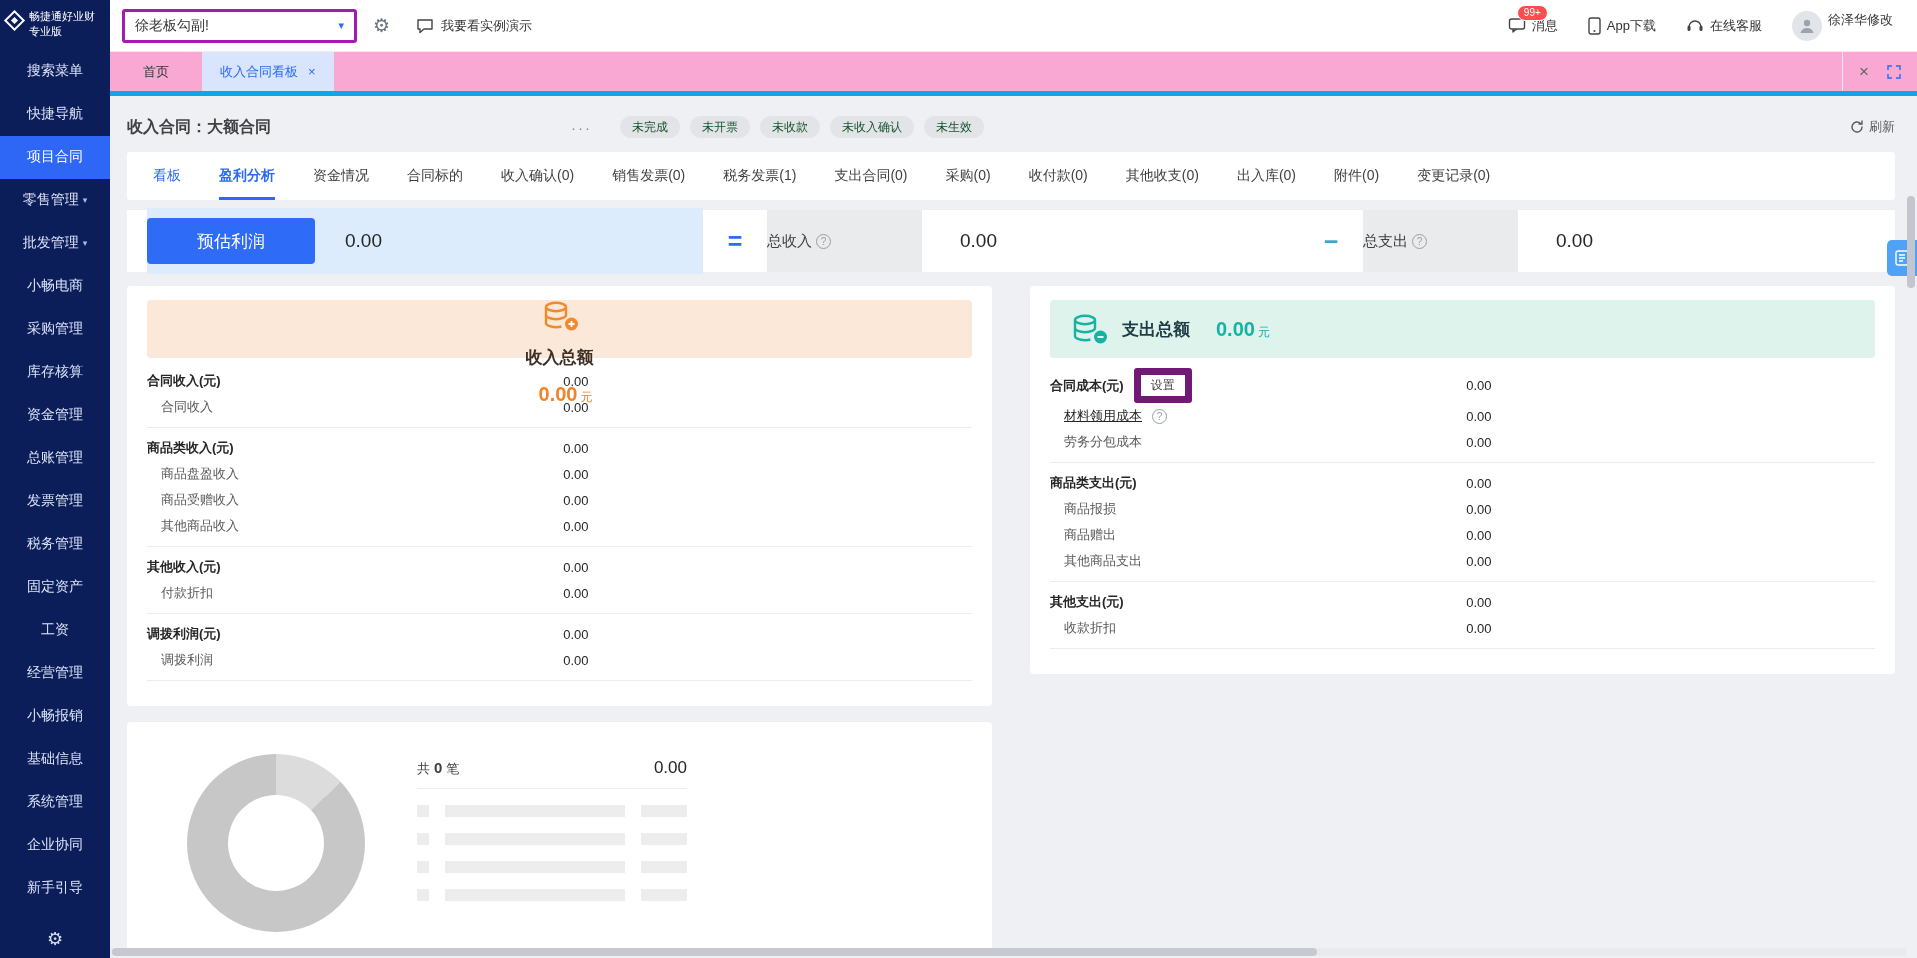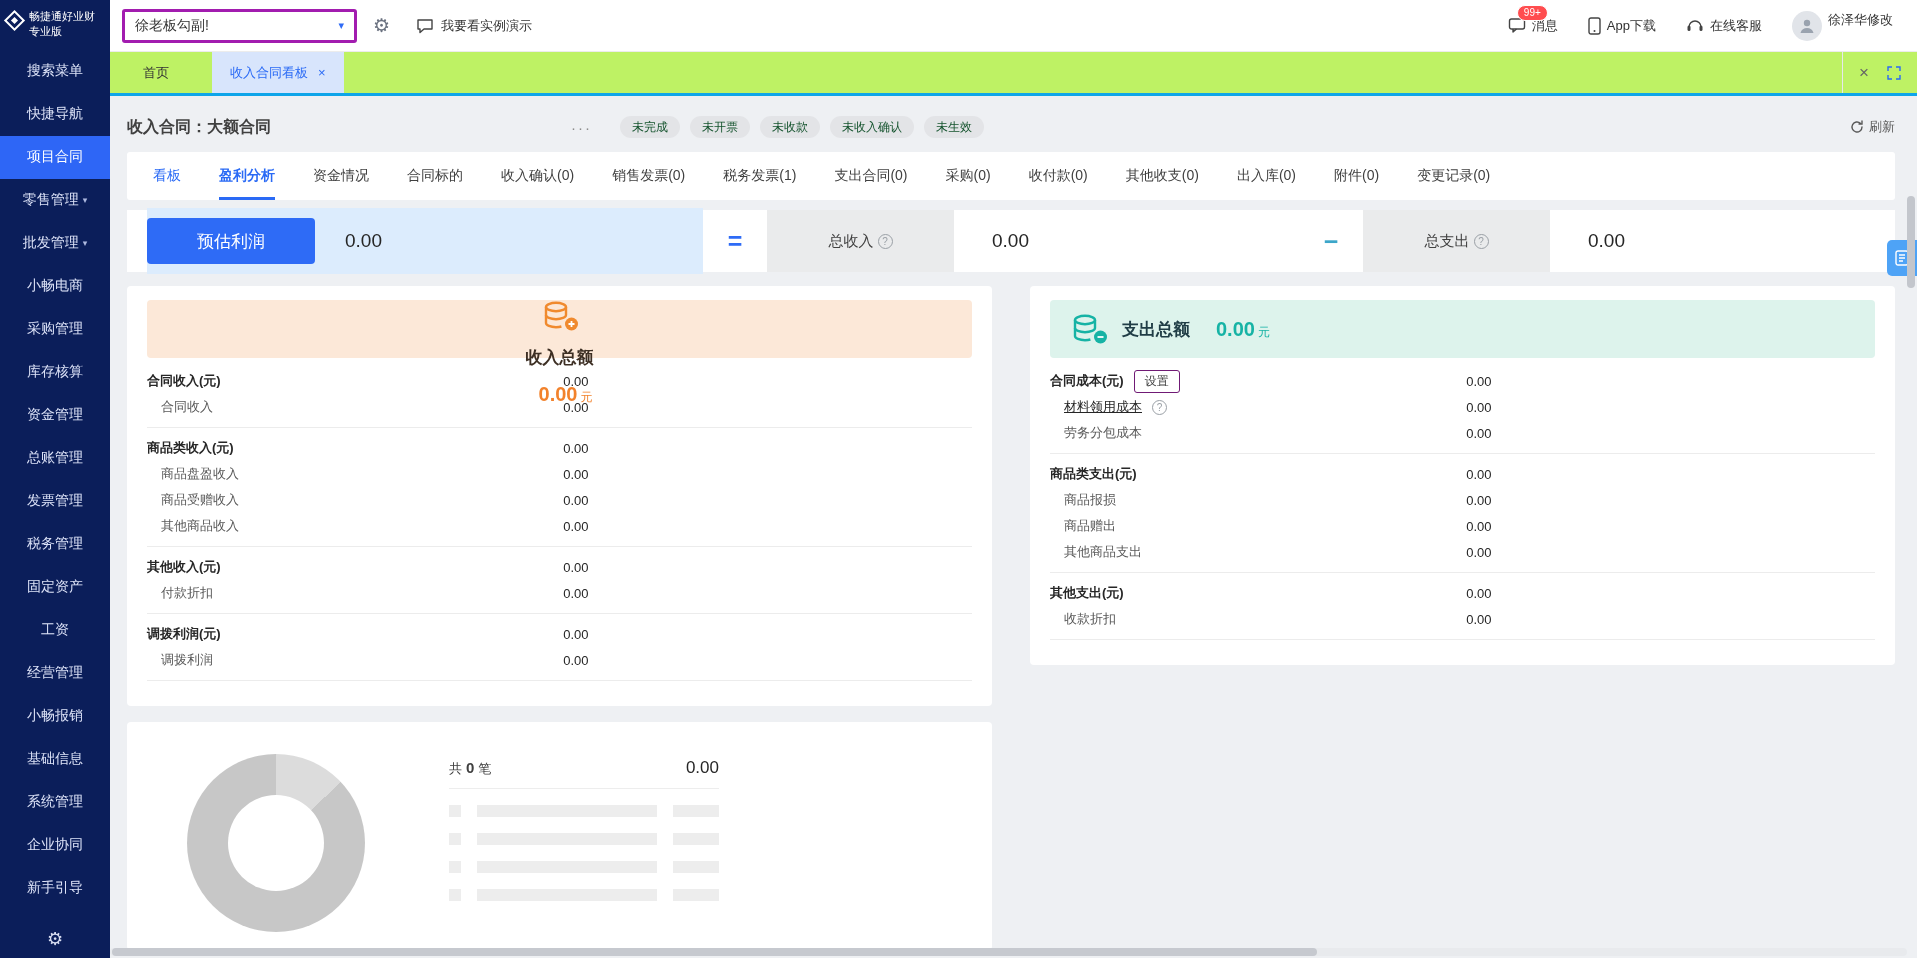--- a/index.html
+++ b/index.html
@@ -31,21 +31,21 @@
   .select-chev { color:#2f6bf6; font-size:11px; }
   .icon-gear { font-size:19px; color:#6b7280; cursor:pointer; }
   .demo { display:flex; align-items:center; gap:7px; font-size:13px; color:#333; margin-left:10px; cursor:pointer; }
   .top-right { margin-left:auto; display:flex; align-items:center; gap:30px; }
   .top-item { display:flex; gap:6px; font-size:13px; color:#333; position:relative; cursor:pointer; }
   .badge { position:absolute; top:-12px; left:9px; background:#ff4d4f; color:#fff; font-size:10px;
     line-height:14px; padding:0 6px; border-radius:8px; border:1px solid #fff; }
   .avatar { width:30px; height:30px; border-radius:50%; background:#e1e4e9;
     display:flex; align-items:center; justify-content:center; overflow:hidden; }
 
-  .tabstrip { flex:0 0 44px; background:#bef264; border-bottom:3px solid #0ea5e9; display:flex; align-items:stretch;gap:10px; }
+  .tabstrip { flex:0 0 44px; background:#f9a8d4; border-bottom:5px solid #0ea5e9; display:flex; align-items:stretch; }
   .tab-home { width:92px; display:flex; align-items:center; justify-content:center; font-size:13px; color:#333; cursor:pointer; }
   .tab-active { background:#d8e5fc; color:#2a6af5; display:flex; align-items:center; gap:10px;
     padding:0 18px; font-size:13px; cursor:pointer; }
   .tab-close { font-size:13px; cursor:pointer; }
   .strip-right { margin-left:auto; display:flex; align-items:center; gap:18px; padding:0 16px;
     color:#666; border-left:1px solid #e6e8ec; }
   .strip-x { font-size:17px; cursor:pointer; }
 
   
   .content { flex:1; background:#eef0f3; padding:10px 22px 0 17px; overflow:hidden; position:relative; }
@@ -67,22 +67,22 @@
 
   .summary { display:flex; align-items:center; height:62px; background:#fff; margin-top:10px; padding-left:20px; }
   .sum-blue { width:556px; height:66px; background:#dcecfd; display:flex; align-items:center; flex:0 0 auto; }
   .btn-profit { width:168px; height:46px; background:#2e6bf6; color:#fff; font-size:17px; border:none;
     border-radius:4px; cursor:pointer; font-family:inherit; }
   .val { font-size:19px; color:#262626; }
   .sum-blue .val { margin-left:30px; }
   .op { width:64px; text-align:center; font-size:25px; font-weight:700; flex:0 0 auto; }
   .op.eq { color:#2e6bf6; }
   .op.mi { color:#3ca6c9; }
-  .sum-gray { width:187px; height:62px; background:#eaebec; display:flex; align-items:center;
-    justify-content:center; gap:4px; font-size:15px; color:#404040; flex:0 0 auto; }
+  .sum-gray { width:155px; height:62px; background:#eaebec; display:flex; align-items:center;
+    justify-content:flex-start; gap:4px; font-size:15px; color:#404040; flex:0 0 auto; }
   .help { width:15px; height:15px; border:1px solid #9aa0a6; border-radius:50%; color:#9aa0a6;
     font-size:10px; display:inline-flex; align-items:center; justify-content:center; flex:0 0 auto; }
   .sum-area { flex:1; display:flex; align-items:center; padding-left:38px; }
 
   .cards { display:flex; gap:38px; margin-top:14px; align-items:flex-start; }
   .col { flex:1; min-width:0; display:flex; flex-direction:column; gap:16px; }
   .card { background:#fff; border-radius:4px; padding:14px 20px 18px; }
 
   .acct-head { height:58px; border-radius:4px; display:flex; align-items:center; padding:0 20px; gap:14px; }
   .acct-head.orange { background:#fce8d8;flex-direction:column; }
@@ -94,31 +94,31 @@
   .amount.teal { color:#16b3a5; }
   .unit { font-size:12px; font-weight:400; margin-left:3px; }
 
   .acct-rows { margin-top:10px; }
   .arow { display:flex; align-items:center; min-height:26px; }
   .arow .lbl { flex:0 0 46%; font-size:13px; color:#595959; display:flex; align-items:center; gap:10px; }
   .arow.group .lbl { color:#262626; font-weight:700; font-size:13px; }
   .arow .lbl.sub { padding-left:14px; }
   .arow .v { flex:0 0 62px; text-align:right; font-size:13px; color:#262626; }
   .divider { border-bottom:1px solid #ececec; margin:7px 0; }
-  .btn-set { border:1px solid #701a75; background:#fff; border-radius:3px; font-size:12px;
+  .btn-set { border:7px solid #701a75; background:#fff; border-radius:3px; font-size:12px;
     color:#404040; padding:2px 10px; cursor:pointer; font-family:inherit; }
   .lnk { text-decoration:underline; cursor:pointer; color:#262626; }
 
   .fee-title { font-size:15px; font-weight:700; color:#262626; }
   .fee-body { display:flex; margin-top:18px; }
   .donut { width:178px; height:178px; border-radius:50%; margin-left:40px; flex:0 0 auto;
     background:conic-gradient(#dcdcdc 0 13%, #c7c7c7 13% 100%); position:relative; }
   .donut::after { content:""; position:absolute; width:96px; height:96px; background:#fff;
     border-radius:50%; left:41px; top:41px; }
-  .fee-stats { margin-left:84px; width:270px; padding-top:4px; }
+  .fee-stats { margin-left:52px; width:270px; padding-top:4px; }
   .fee-line { display:flex; align-items:baseline; border-bottom:1px solid #ededed; padding-bottom:10px; }
   .fee-cnt { font-size:13px; color:#404040; }
   .fee-cnt b { font-size:15px; margin:0 4px; }
   .fee-total { margin-left:auto; font-size:17px; color:#262626; }
   .skel { display:flex; align-items:center; margin-top:16px; }
   .skel .sq { width:12px; height:12px; background:#ededed; flex:0 0 auto; }
   .skel .bar { flex:1; height:12px; background:#ededed; margin:0 16px; }
   .skel .end { width:46px; height:12px; background:#ededed; flex:0 0 auto; }
 
   .side-toggle { position:fixed; right:0; top:240px; width:30px; height:36px; background:#4ea3f6;

